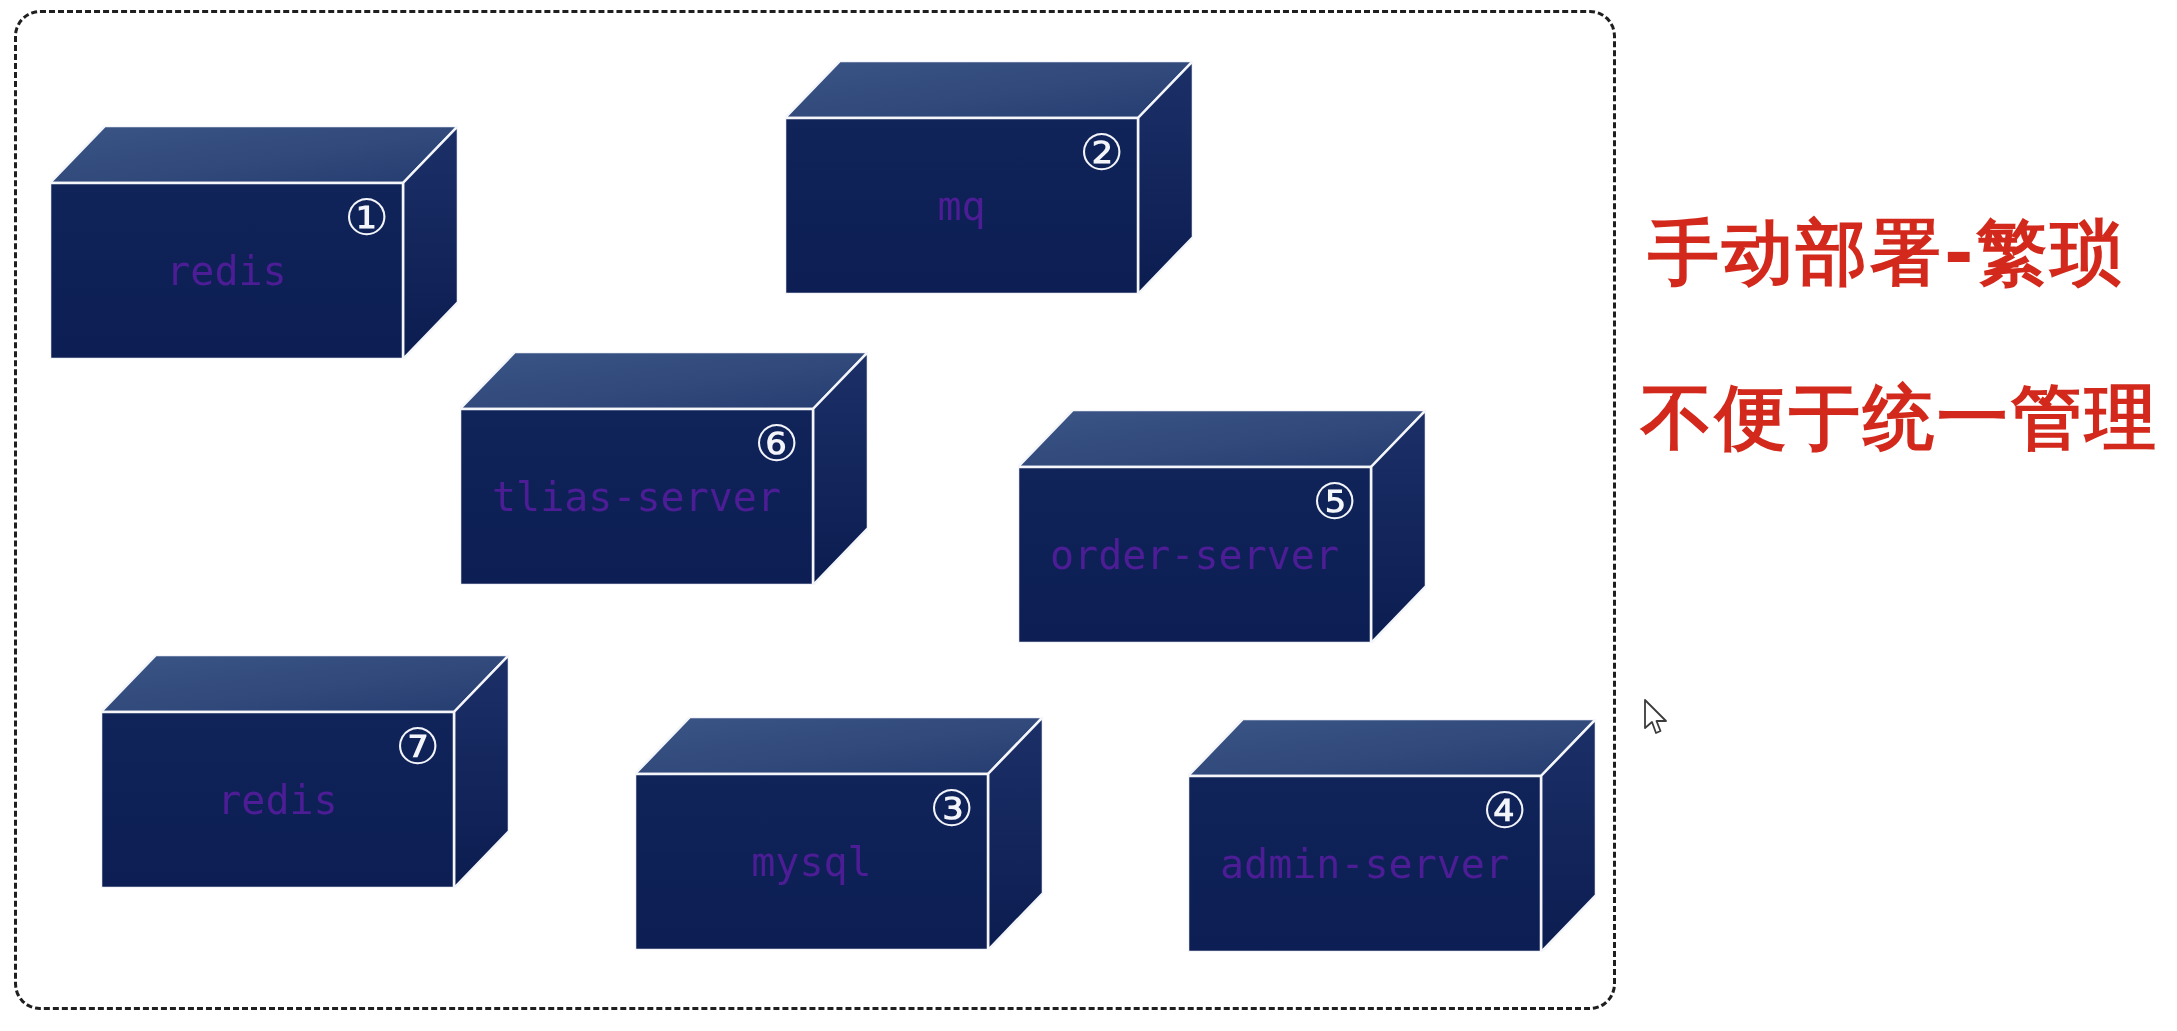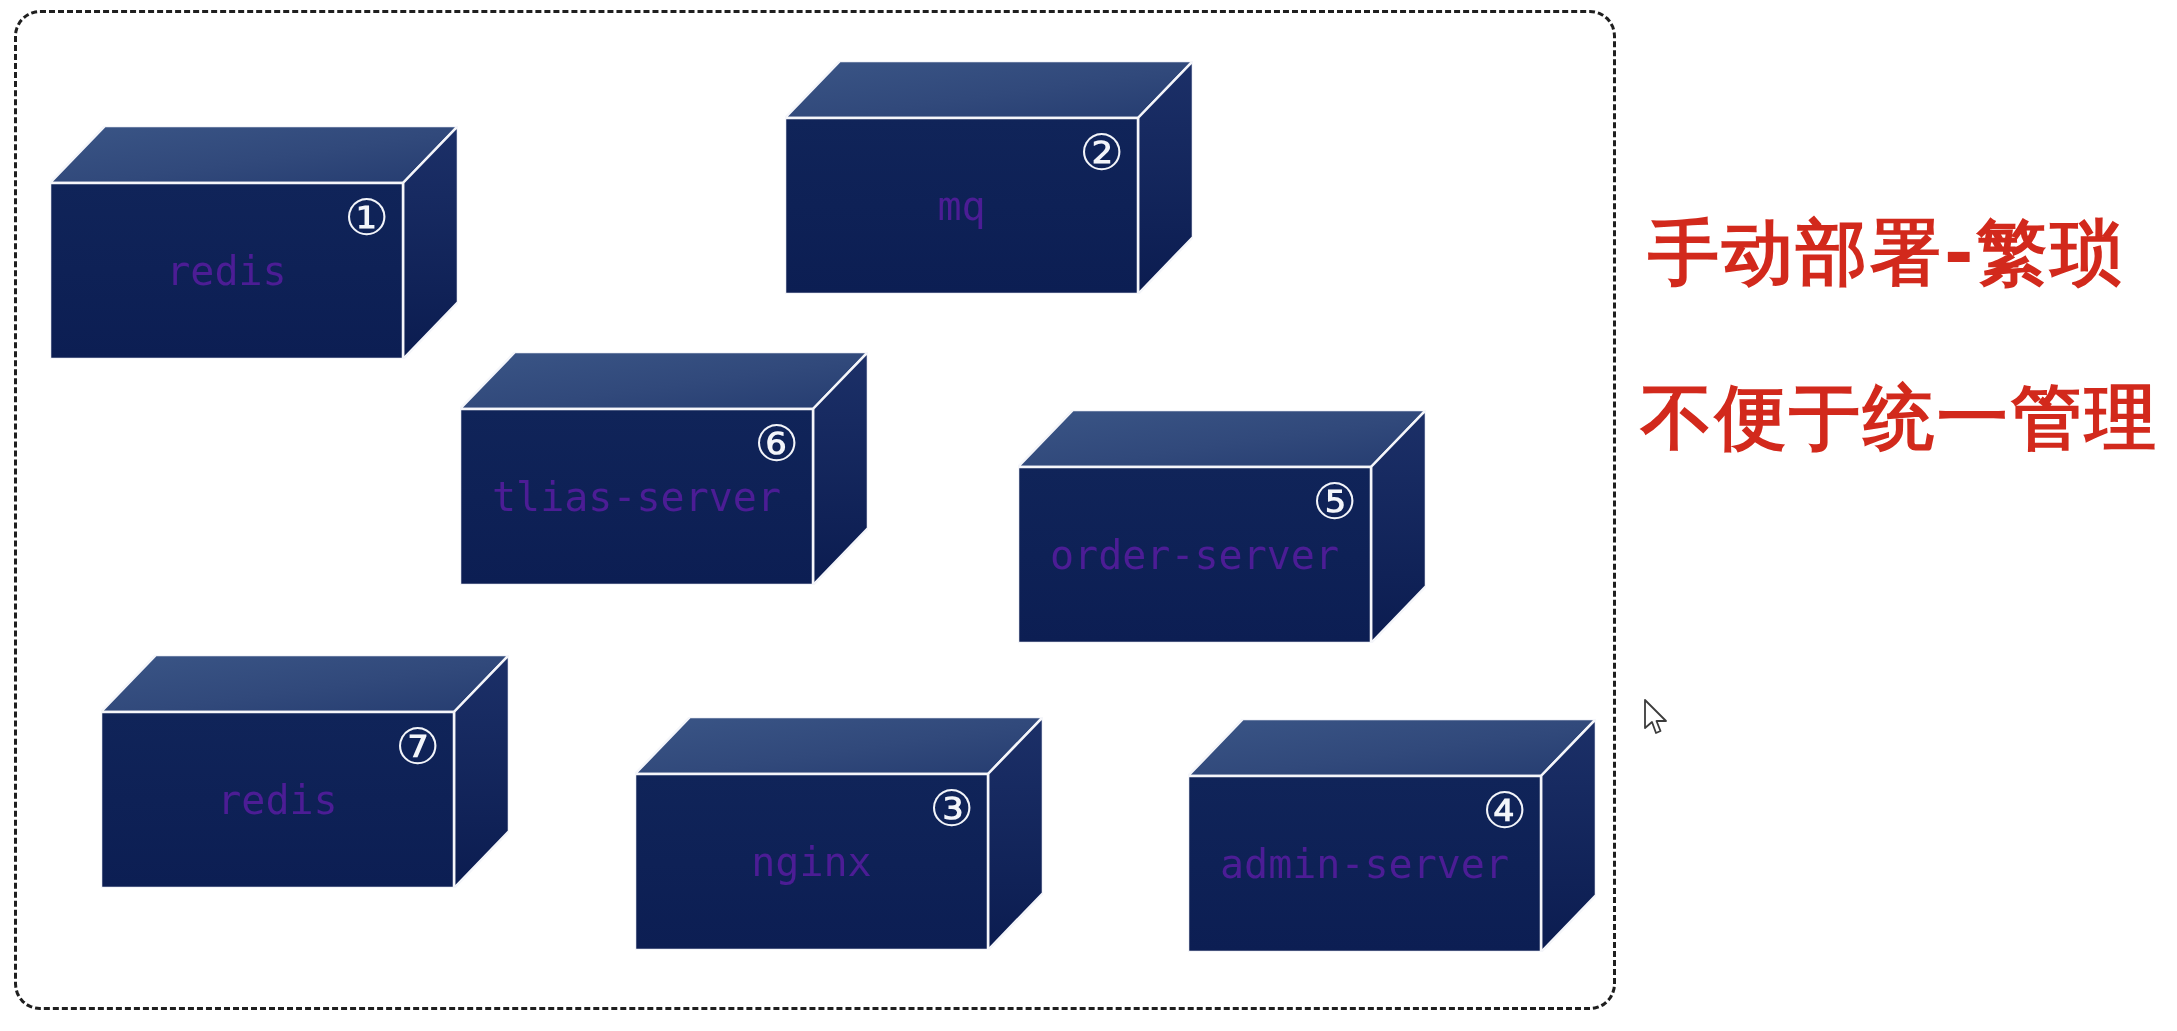--- a/index.html
+++ b/index.html
@@ -179,21 +179,21 @@
     </div>
   </div>
 
   <div class="box" style="left:635px; top:717px;">
     <svg class="box-shape" width="408" height="233" viewBox="0 0 408 233">
       <polygon points="0,57 55,0 408,0 353,57" fill="url(#topGrad)" stroke="#f5f6fa" stroke-width="2.5" stroke-linejoin="round"></polygon>
       <polygon points="353,57 408,0 408,176 353,233" fill="url(#sideGrad)" stroke="#f5f6fa" stroke-width="2.5" stroke-linejoin="round"></polygon>
       <polygon points="0,57 353,57 353,233 0,233" fill="url(#frontGrad)" stroke="#f5f6fa" stroke-width="2.5" stroke-linejoin="round"></polygon>
     </svg>
     <div class="face-area">
-      <div class="box-label">nginx</div>
+      <div class="box-label">mysql</div>
       <div class="box-num">③</div>
     </div>
   </div>
 
   <div class="box" style="left:1188px; top:719px;">
     <svg class="box-shape" width="408" height="233" viewBox="0 0 408 233">
       <polygon points="0,57 55,0 408,0 353,57" fill="url(#topGrad)" stroke="#f5f6fa" stroke-width="2.5" stroke-linejoin="round"></polygon>
       <polygon points="353,57 408,0 408,176 353,233" fill="url(#sideGrad)" stroke="#f5f6fa" stroke-width="2.5" stroke-linejoin="round"></polygon>
       <polygon points="0,57 353,57 353,233 0,233" fill="url(#frontGrad)" stroke="#f5f6fa" stroke-width="2.5" stroke-linejoin="round"></polygon>
     </svg>

